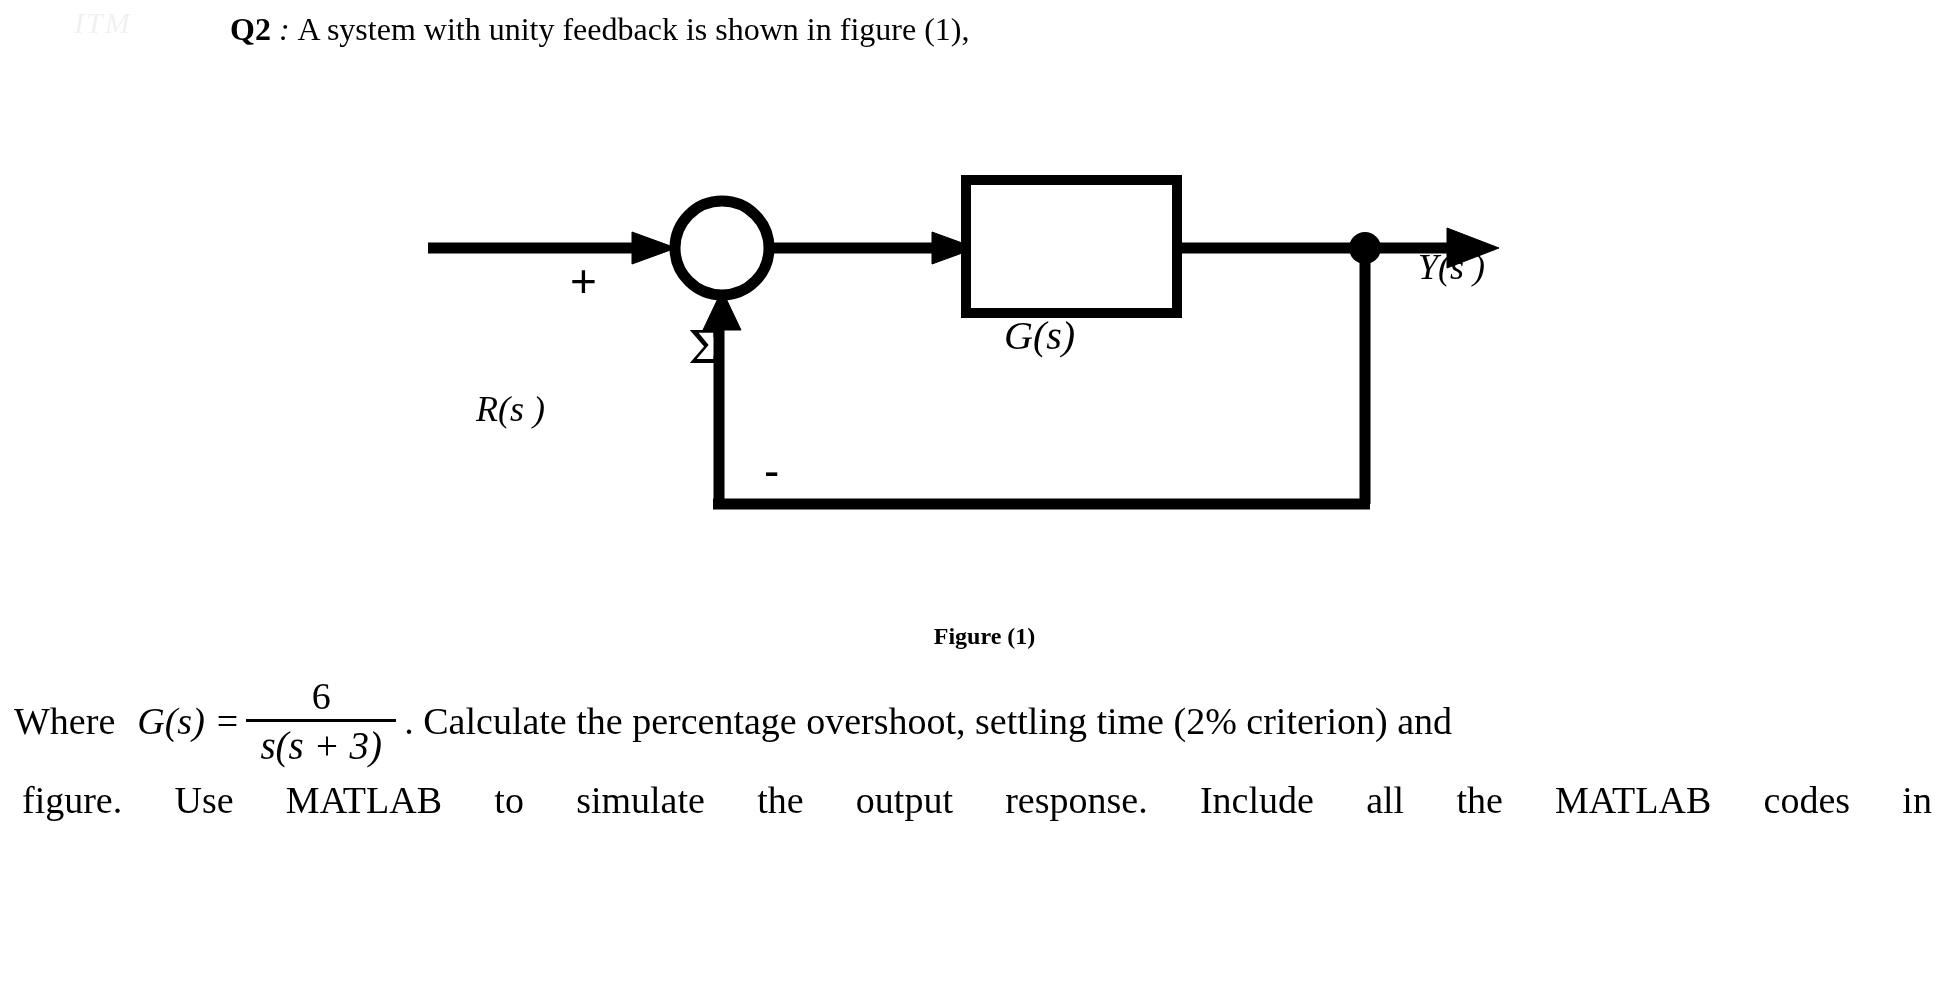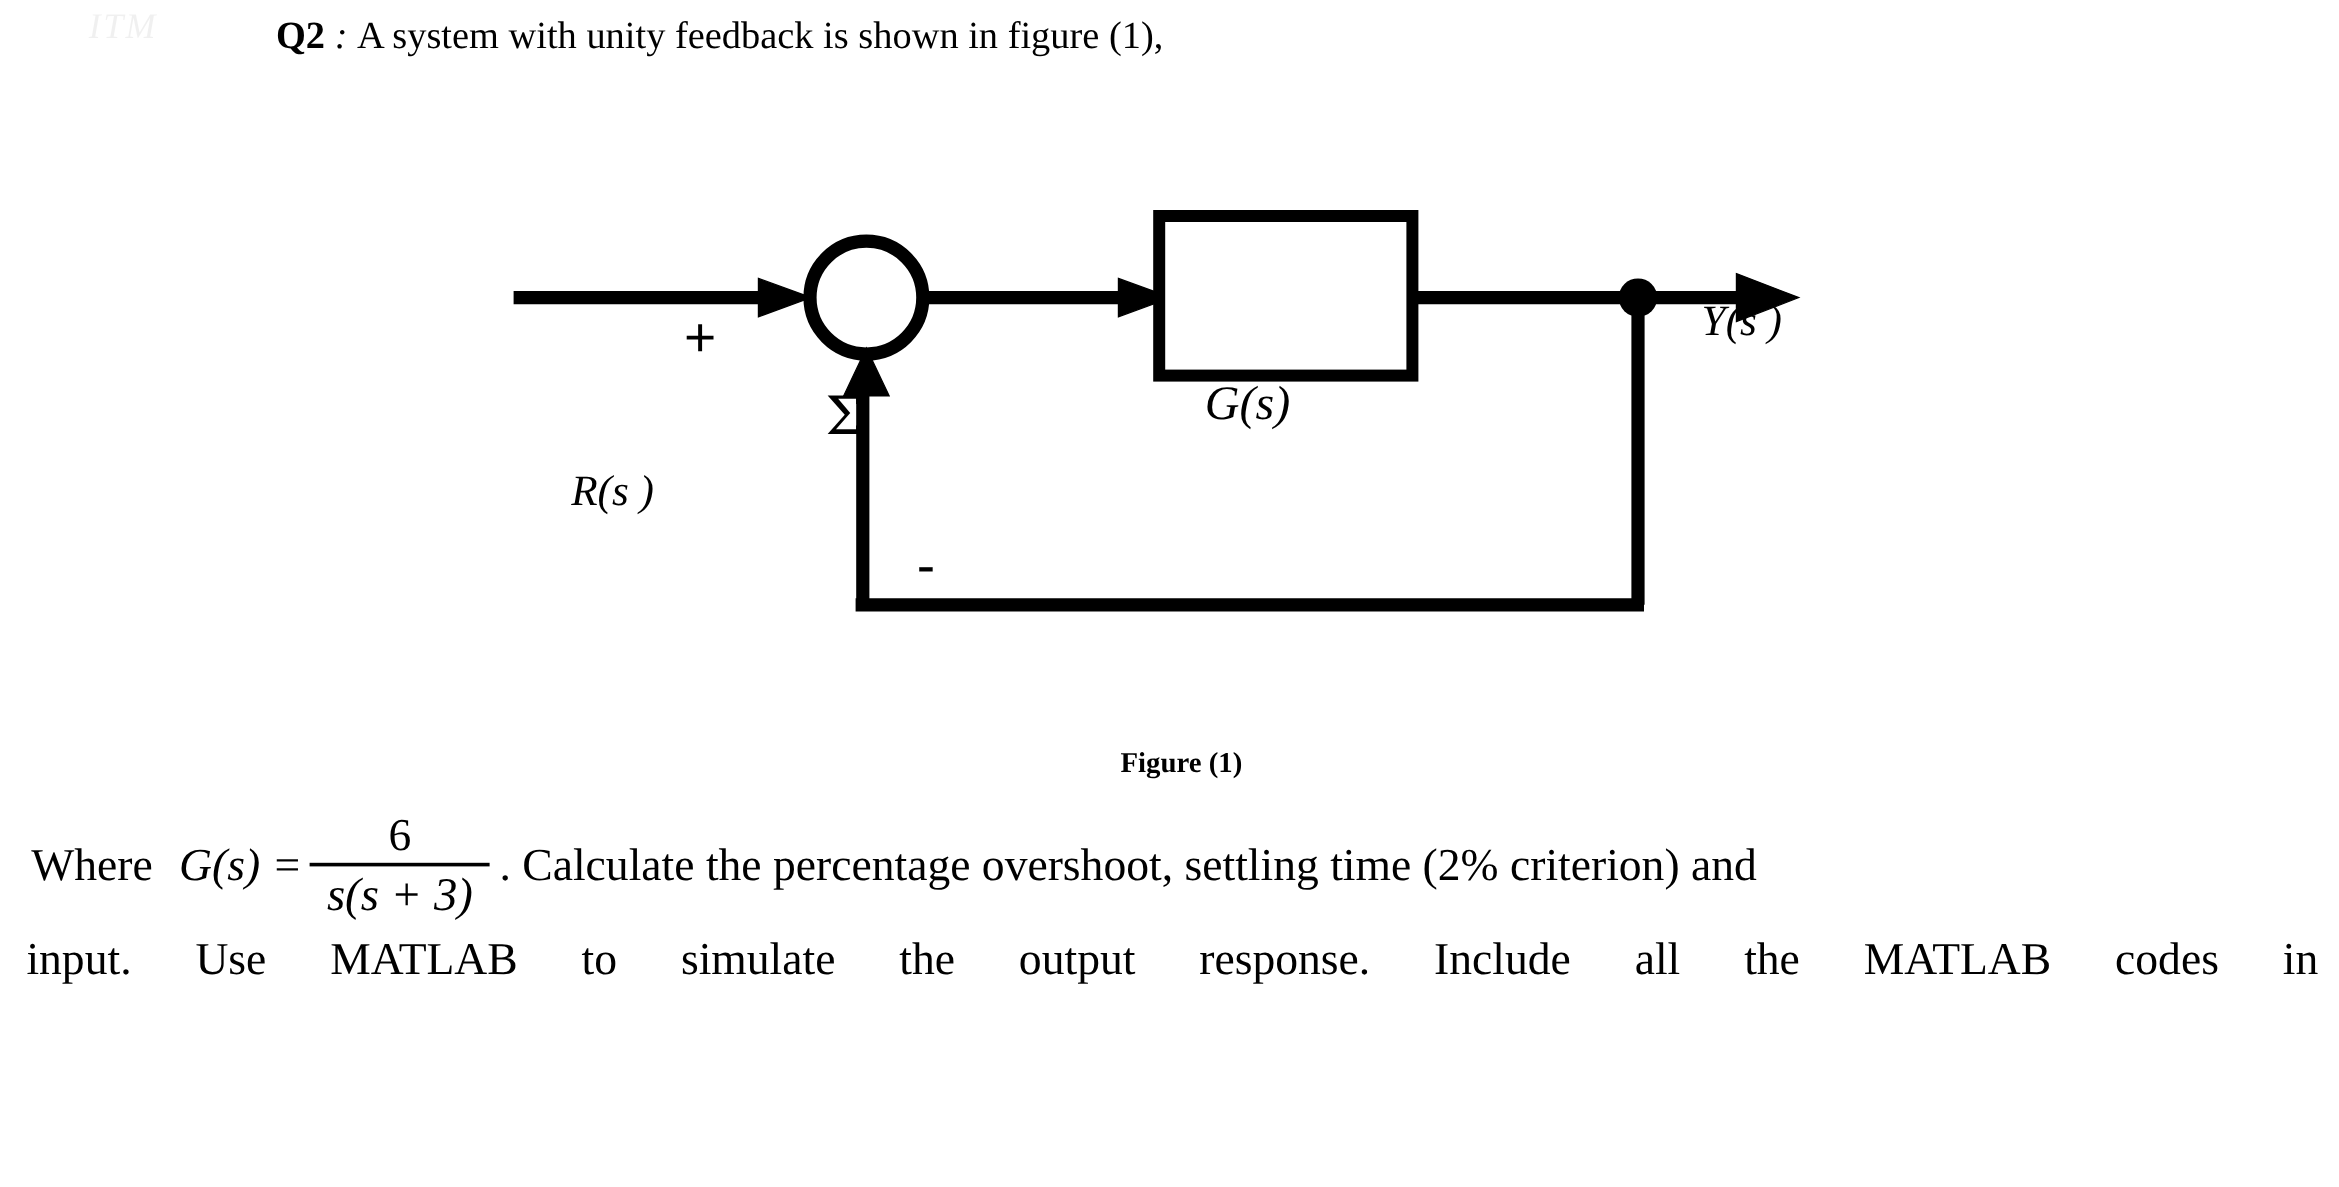--- a/index.html
+++ b/index.html
@@ -103,21 +103,21 @@
     text-align: center;
     font-size: 24px;
     font-weight: bold;
     font-family: "Liberation Serif", serif;
   }
   #figure-caption span { padding-left: 20px; }
 
   
   #formula-line {
     position: absolute;
-    left: 26px;
+    left: 14px;
     top: 676px;
     display: flex;
     align-items: center;
     font-size: 38px;
     white-space: nowrap;
     text-align: right;
   }
   #formula-line .plain { font-style: normal; }
   #formula-line .ital  { font-style: italic; }
   .sp-wide { display: inline-block; width: 22px; }
@@ -228,21 +228,21 @@
   <span class="fraction">
     <span class="numer">6</span>
     <span class="bar"></span>
     <span class="denom">s(s + 3)</span>
   </span>
   <span class="plain">. Calculate the percentage overshoot, settling time (2% criterion) and</span>
 </div>
 
 <div id="body-paragraph">
   <span class="pline justify">
-    <span>input.</span>
+    <span>figure.</span>
     <span>Use</span>
     <span>MATLAB</span>
     <span>to</span>
     <span>simulate</span>
     <span>the</span>
     <span>output</span>
     <span>response.</span>
     <span>Include</span>
     <span>all</span>
     <span>the</span>

